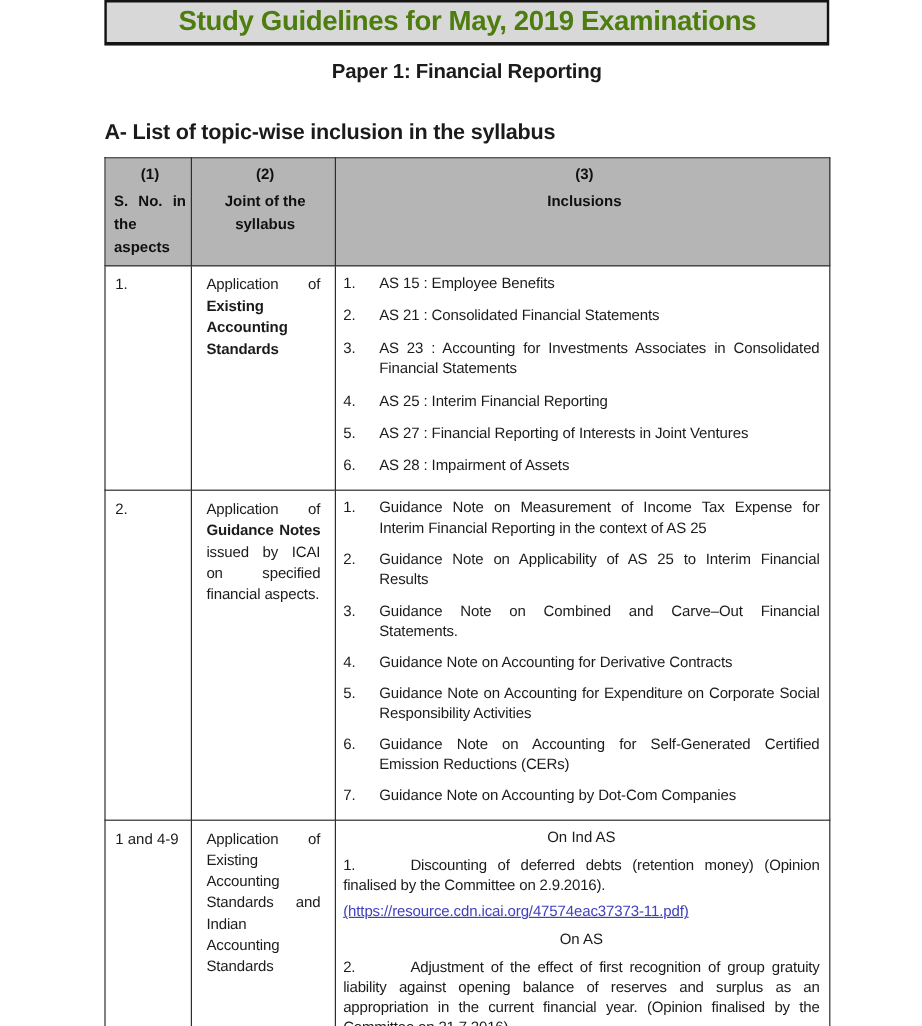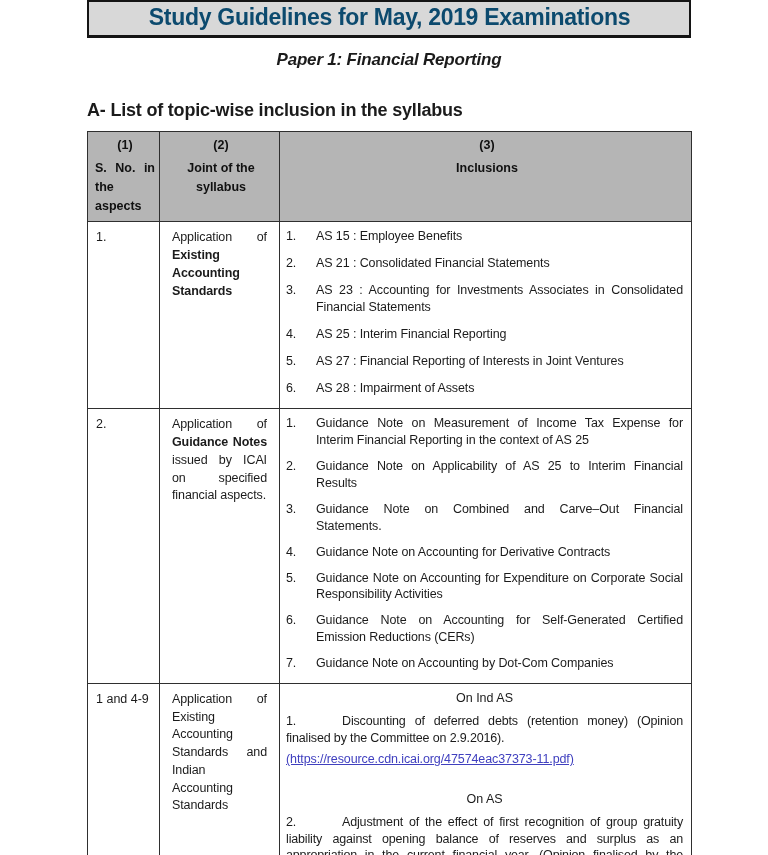--- a/index.html
+++ b/index.html
@@ -8,25 +8,25 @@
     width:768px; height:855px; position:relative; overflow:hidden;
     font-family:"Liberation Sans", sans-serif; color:#1b1b1b;
     -webkit-font-smoothing:antialiased;
   }
   .doc { position:absolute; left:87px; top:0; width:604px; }
 
   .title-bar {
     background:#d8d8d8;
     border:2px solid #141414; border-bottom-width:3px;
     text-align:center; font-weight:bold; font-size:23px;
-    padding:2px 0 4px 1px; letter-spacing:-0.3px; color:#0c4a6e;
+    padding:2px 0 4px 1px; letter-spacing:-0.3px; color:#4d7c0f;
   }
   .subtitle { text-align:center; font-weight:bold; font-size:17px; letter-spacing:-0.2px; }
   .sub1 { margin-top:26px; }
-  .sub2 { margin-top:12px;font-style:italic; }
+  .sub2 { margin-top:12px; }
   .section-heading { font-weight:bold; font-size:18px; margin-top:30px; letter-spacing:-0.2px; }
 
   table.syllabus {
     border-collapse:collapse; table-layout:fixed;
     width:604px; margin-top:10px; font-size:12.5px;
   }
   .syllabus col.c1 { width:72px; }
   .syllabus col.c2 { width:120px; }
   .syllabus col.c3 { width:412px; }
   .syllabus th, .syllabus td {
@@ -48,21 +48,21 @@
   .inc-item { display:flex; margin-bottom:10px; letter-spacing:-0.1px; }
   .r2 .inc-item { margin-bottom:9px; }
   .inc-num { width:30px; flex:none; line-height:1.35; }
   .inc-text { flex:1; text-align:justify; line-height:1.35; }
 
   .blk-heading { font-weight:normal; margin-bottom:7px; line-height:1.3;text-align:center; }
   .blk-para { text-align:justify; line-height:1.33; letter-spacing:-0.15px; margin-bottom:5px; }
   .blk-num { display:inline-block; width:56px; }
   .blk-link {
     color:#4040bf; text-decoration:underline; display:inline-block;
-    margin-bottom:23px; letter-spacing:-0.1px; line-height:1.3; cursor:pointer;
+    margin-bottom:7px; letter-spacing:-0.1px; line-height:1.3; cursor:pointer;
   }
 </style>
 </head>
 <body>
 
 <div class="doc">
 
   <div class="title-bar">
     <span>Study Guidelines for May, 2019 Examinations</span>
   </div>

